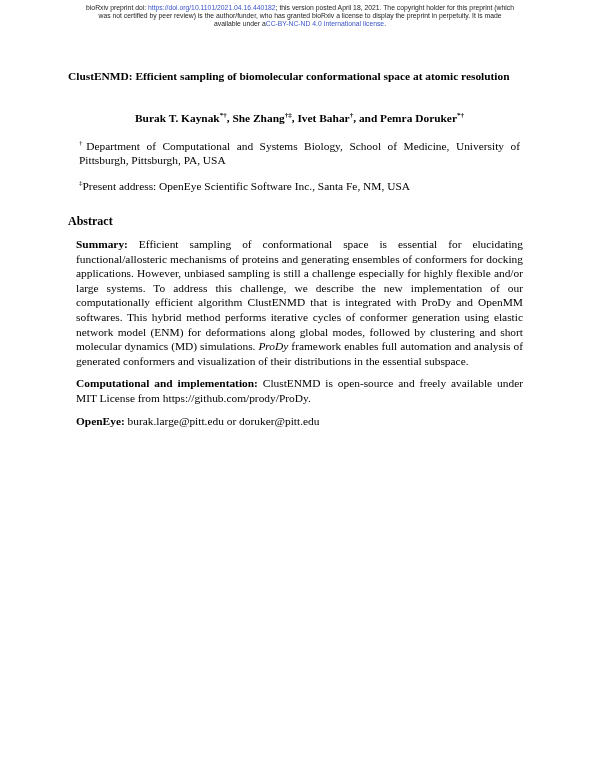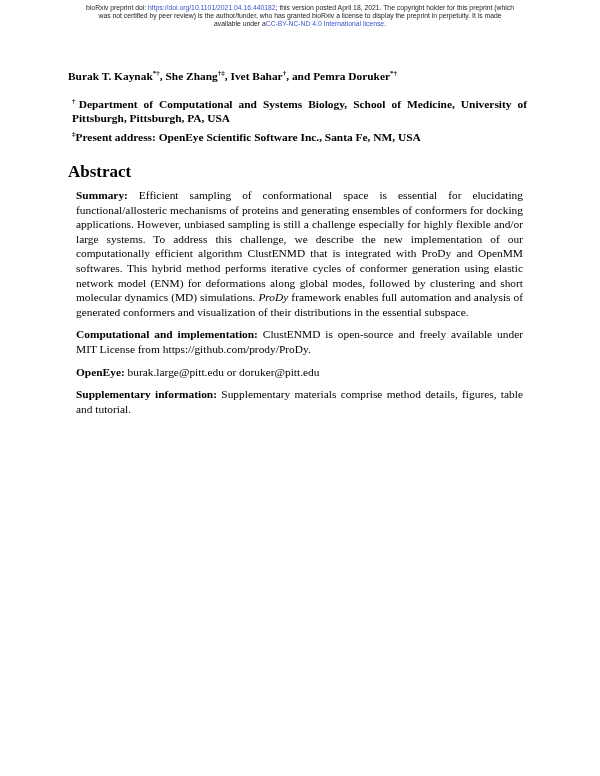--- a/index.html
+++ b/index.html
@@ -25,51 +25,51 @@
 
   
   .content {
     position: absolute; top: 69px; left: 68px; width: 463px;
     font-size: 11.4px; line-height: 14.6px;
   }
   .title {
     font-size: 11.4px; line-height: 15px; font-weight: bold;
     margin: 0 0 27px 0; white-space: nowrap;
   }
-  .authors { font-weight: bold; margin: 0 0 13px 0; white-space: nowrap; }
+  .authors { font-weight: bold; margin: 0 0 13px 0; white-space: nowrap; text-align: center; }
   sup { font-size: 62%; vertical-align: super; line-height: 0; }
   .affil-block { margin: 0 0 21px 0; }
-  .affil { margin: 4px; text-align: justify; font-weight: bold; }
+  .affil { margin: 11px; text-align: justify; }
   .abstract-heading {
-    font-size: 17px; line-height: 14.6px; font-weight: bold; margin: 0;
+    font-size: 12px; line-height: 14.6px; font-weight: bold; margin: 0;
   }
   .just { margin: 8px; text-align: justify; }
 </style>
 </head>
 <body>
 
 <div class="stamp">
   <div class="stamp-line"><span>bioRxiv preprint doi: </span><a class="link" style="color: rgb(58, 85, 204);">https://doi.org/10.1101/2021.04.16.440182</a><span>; this version posted April 18, 2021. The copyright holder for this preprint (which</span></div>
   <div class="stamp-line">was not certified by peer review) is the author/funder, who has granted bioRxiv a license to display the preprint in perpetuity. It is made</div>
   <div class="stamp-line"><span>available under a</span><a class="link" style="color: rgb(58, 85, 204);">CC-BY-NC-ND 4.0 International license</a><span>.</span></div>
 </div>
 
 <div class="content">
 
+  <h1 class="title">ClustENMD: Efficient sampling of biomolecular conformational space at atomic resolution</h1>
 
   <p class="authors"><span><span>Burak T. Kaynak</span><sup>*†</sup><span>, </span></span><span><span>She Zhang</span><sup>†‡</sup><span>, </span></span><span><span>Ivet Bahar</span><sup>†</sup><span>, and </span></span><span><span>Pemra Doruker</span><sup>*†</sup></span></p>
 
   <div class="affil-block">
     <p class="affil"><sup>†</sup><span>Department of Computational and Systems Biology, School of Medicine, University of Pittsburgh, Pittsburgh, PA, USA</span></p>
     <p class="affil"><sup>‡</sup><span>Present address: OpenEye Scientific Software Inc., Santa Fe, NM, USA</span></p>
   </div>
 
   <h2 class="abstract-heading">Abstract</h2>
 
   <p class="just"><b>Summary:</b><span> Efficient sampling of conformational space is essential for elucidating functional/allosteric mechanisms of proteins and generating ensembles of conformers for docking applications. However, unbiased sampling is still a challenge especially for highly flexible and/or large systems. To address this challenge, we describe the new implementation of our computationally efficient algorithm ClustENMD that is integrated with ProDy and OpenMM softwares. This hybrid method performs iterative cycles of conformer generation using elastic network model (ENM) for deformations along global modes, followed by clustering and short molecular dynamics (MD) simulations. </span><i>ProDy</i><span> framework enables full automation and analysis of generated conformers and visualization of their distributions in the essential subspace.</span></p>
 
   <p class="just"><b>Computational and implementation:</b><span> ClustENMD is open-source and freely available under MIT License from https://github.com/prody/ProDy.</span></p>
 
   <p class="just"><b>OpenEye:</b><span> burak.large@pitt.edu or doruker@pitt.edu</span></p>
 
-  <p class="just"><b>Supplementary information:</b><span> Supplementary materials comprise method details, figures, table and tutorial.</span></p>
 
 </div>
 
 </body></html>

